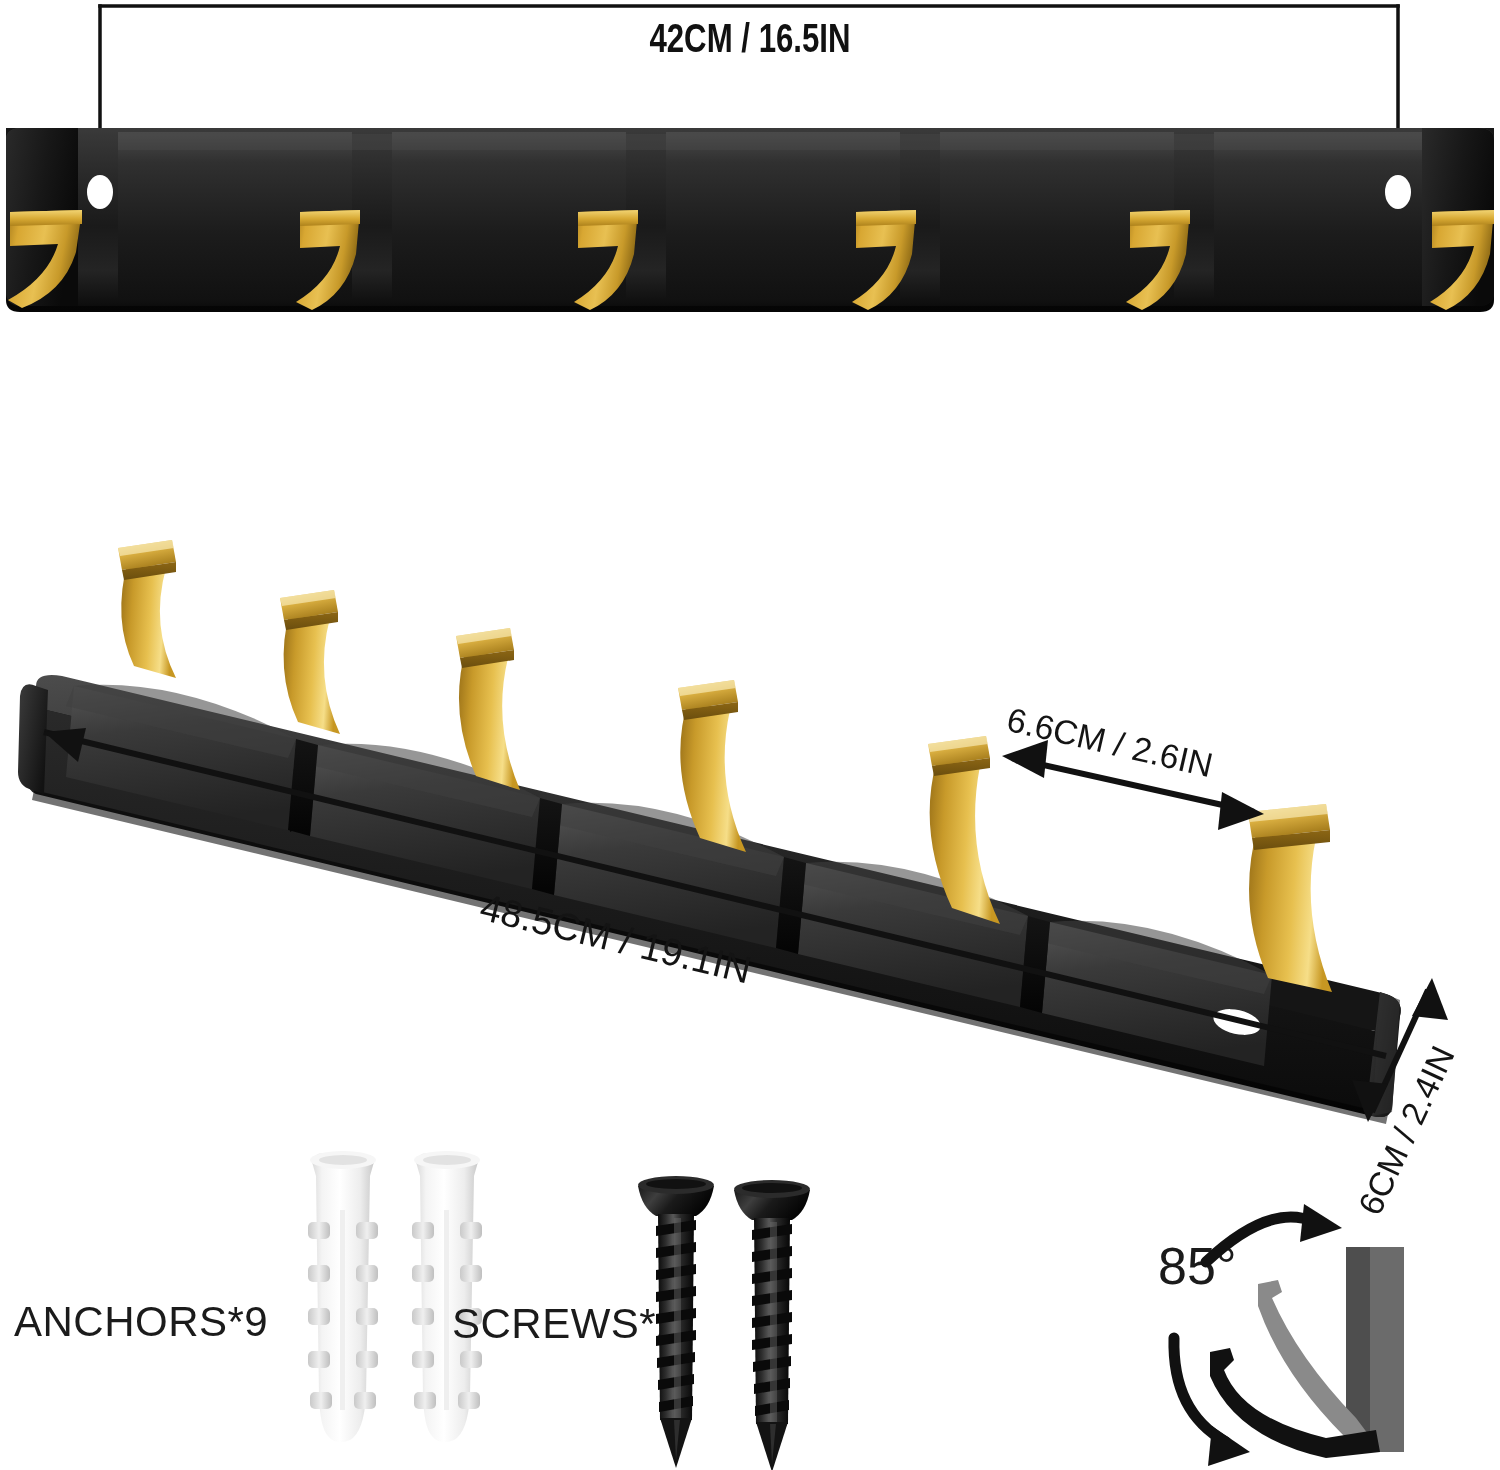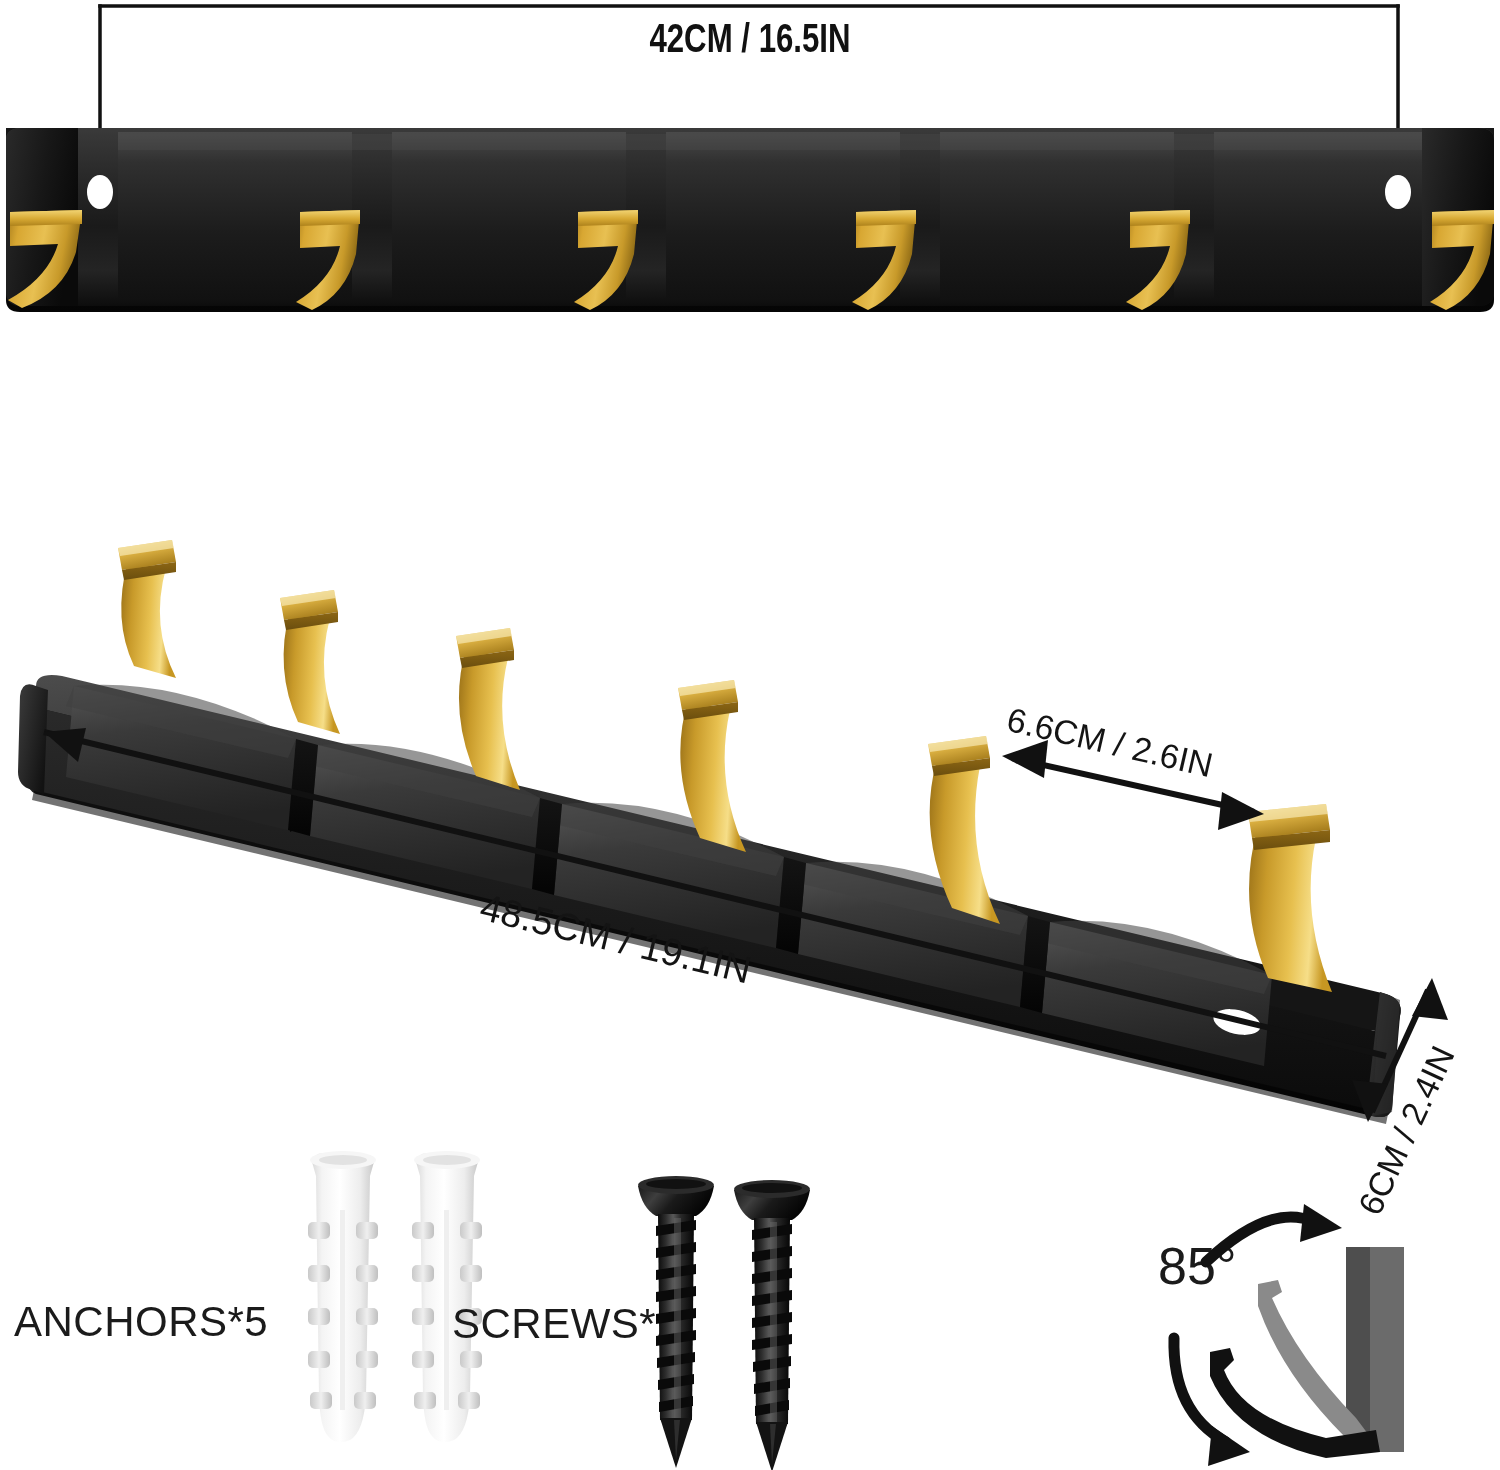--- a/index.html
+++ b/index.html
@@ -331,21 +331,21 @@
       <polygon points="1368,622 1352,580 1388,584" stroke="none"></polygon>
     </g>
   </svg>
 
   <div class="dim-text dim-angled" style="left:486px; top:886px; transform: rotate(13.5deg); transform-origin: left top;">48.5CM / 19.1IN</div>
 
   <div class="dim-text dim-angled" style="left:1012px; top:700px; font-size:34px; transform: rotate(13deg); transform-origin: left top;">6.6CM / 2.6IN</div>
 
   <div class="dim-text dim-angled" style="left:1386px; top:1182px; font-size:34px; transform: rotate(-65deg); transform-origin: left bottom;">6CM / 2.4IN</div>
 
-  <div class="parts-label" style="left:14px; top:1298px;">ANCHORS*5</div>
+  <div class="parts-label" style="left:14px; top:1298px;">ANCHORS*9</div>
 
   <svg class="svg-layer" style="left:210px; top:1140px;" width="240" height="330">
     <defs>
       <linearGradient id="anchorG" x1="0" y1="0" x2="1" y2="0">
         <stop offset="0%" stop-color="#DADADA"></stop>
         <stop offset="16%" stop-color="#F4F4F4"></stop>
         <stop offset="45%" stop-color="#FFFFFF"></stop>
         <stop offset="78%" stop-color="#EDEDED"></stop>
         <stop offset="100%" stop-color="#C9C9C9"></stop>
       </linearGradient>

